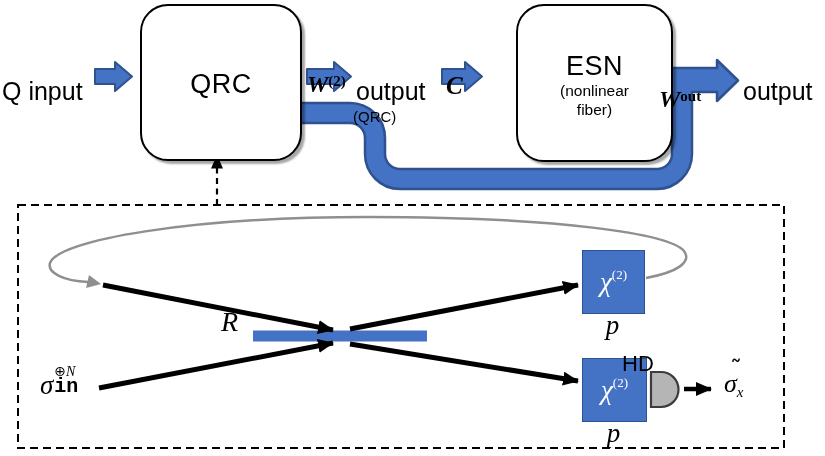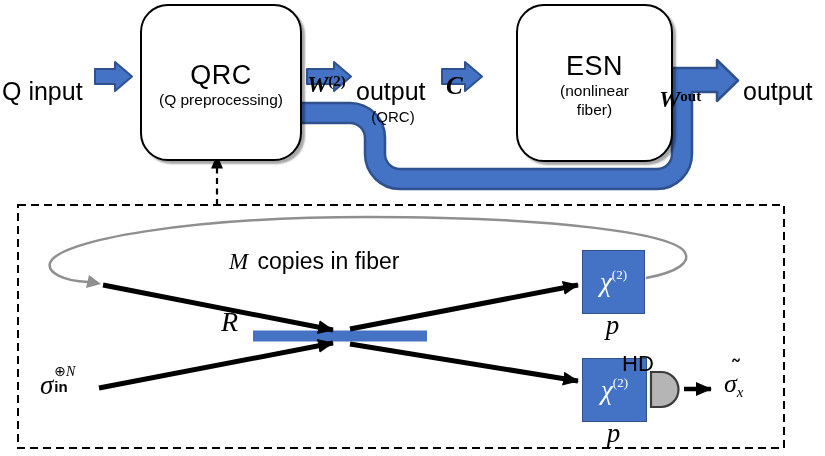--- a/index.html
+++ b/index.html
@@ -9,33 +9,33 @@
   .t{position:absolute;white-space:nowrap;line-height:1.05;}
   .sans{font-family:"Liberation Sans", sans-serif;margin-top:16px;}
   .big{font-size:25px;}
   .mathbold{font-family:"Liberation Serif","DejaVu Serif",serif;font-style:italic;font-weight:bold;font-size:24px;margin-top:48px;}
   .mathbold sup{font-style:normal;font-weight:bold;font-size:15px;vertical-align:6px;letter-spacing:0;}
   .roundbox{position:absolute;background:#fff;border:2.5px solid #000;border-radius:28px;
             box-shadow:3px 3px 2px rgba(0,0,0,0.35);display:flex;flex-direction:column;
             align-items:center;justify-content:center;text-align:center;}
   .roundbox .title{font-size:27px;letter-spacing:0.5px;}
   .roundbox .sub{font-size:15.5px;line-height:1.2;}
-  .capt{font-size:15px;text-align:center;}
+  .capt{font-size:15px;}
   .chi-box{position:absolute;background:#4472C4;border:1.5px solid #2F528F;display:flex;
            align-items:center;justify-content:center;color:#fff;}
   .chi-box .chi{font-family:"Liberation Serif","DejaVu Serif",serif;font-style:italic;font-size:27px;}
   .chi-box sup{font-size:13px;font-family:"Liberation Serif","DejaVu Serif",serif;transform:translateY(-7px);}
   .p-label{font-family:"Liberation Serif","DejaVu Serif",serif;font-style:italic;font-size:27px;text-align:center;}
   .m-copies{font-size:23px;}
   .m-copies .mvar{font-family:"Liberation Serif","DejaVu Serif",serif;font-style:italic;margin-right:3px;}
   .sigma-in{display:flex;flex-direction:row;}
   .sigma-in .sig{font-family:"Liberation Serif","DejaVu Serif",serif;font-style:italic;font-size:27px;line-height:1;margin-top:7px;}
   .sigma-in .stack{display:flex;flex-direction:column;margin-left:1px;}
   .sigma-in .ssup{font-family:"Liberation Serif","DejaVu Sans",serif;font-style:italic;font-size:14px;line-height:13px;}
-  .sigma-in .ssub{font-family:Liberation Sans, sans-serif;font-weight:bold;font-size:15px;line-height:17px;}
+  .sigma-in .ssub{font-family:Liberation Mono, monospace;font-weight:bold;font-size:20px;line-height:17px;}
   .sigma-x{position:absolute;}
   .sigma-x .sig{font-family:"Liberation Serif","DejaVu Serif",serif;font-style:italic;font-size:26px;}
   .sigma-x .tilde{position:absolute;left:6px;top:-12px;font-size:24px;font-family:"DejaVu Sans",sans-serif;}
   .sigma-x sub{font-family:"Liberation Serif","DejaVu Serif",serif;font-style:italic;font-size:15px;vertical-align:-5px;}
   .r-label{font-family:"Liberation Serif","DejaVu Serif",serif;font-style:italic;font-size:28px;}
   .hd{font-size:22px;}
 </style>
 </head>
 <body>
 
@@ -83,41 +83,39 @@
       <line x1="684" y1="389" x2="711" y2="389" stroke-width="4.5" marker-end="url(#ah)"></line>
     </g>
 
     <path d="M 651,372 L 661,372 A 17.5,17.5 0 0 1 661,407 L 651,407 Z" fill="#B5B5B5" stroke="#3C3C3C" stroke-width="2.2"></path>
   </svg>
 
   <div class="t sans big" style="left:2px;top:62px">Q input</div>
 
   <div class="roundbox" style="left:140px;top:4px;width:158px;height:149px;padding-top:4px">
     <div class="title">QRC</div>
-    <div class="sub">(Q preprocessing)</div>
   </div>
 
   <div class="t mathbold" style="left:307px;top:24px"><span>W</span><sup>(2)</sup></div>
 
   <div class="t sans big" style="left:356px;top:62px">output</div>
   <div class="t sans capt" style="left:353px;top:93px;width:80px">(QRC)</div>
 
   <div class="t mathbold" style="left:446px;top:25px;font-size:25px">C</div>
 
   <div class="roundbox" style="left:516px;top:4px;width:153px;height:150px;padding-top:4px">
     <div class="title">ESN</div>
     <div class="sub">(nonlinear</div>
     <div class="sub">fiber)</div>
   </div>
 
   <div class="t mathbold" style="left:659px;top:39px"><span>W</span><sup>out</sup></div>
 
   <div class="t sans big" style="left:743px;top:62px">output</div>
 
-  <div class="t m-copies sans" style="left:229px;top:233px"><span class="mvar">M</span><span> copies in fiber</span></div>
 
   <div class="t sigma-in" style="left:40px;top:365px">
     <span class="sig">σ</span>
     <span class="stack">
         <span class="ssup">⊕N</span>
         <span class="ssub">in</span>
       </span>
   </div>
 
   <div class="t r-label" style="left:221px;top:307px">R</div>

